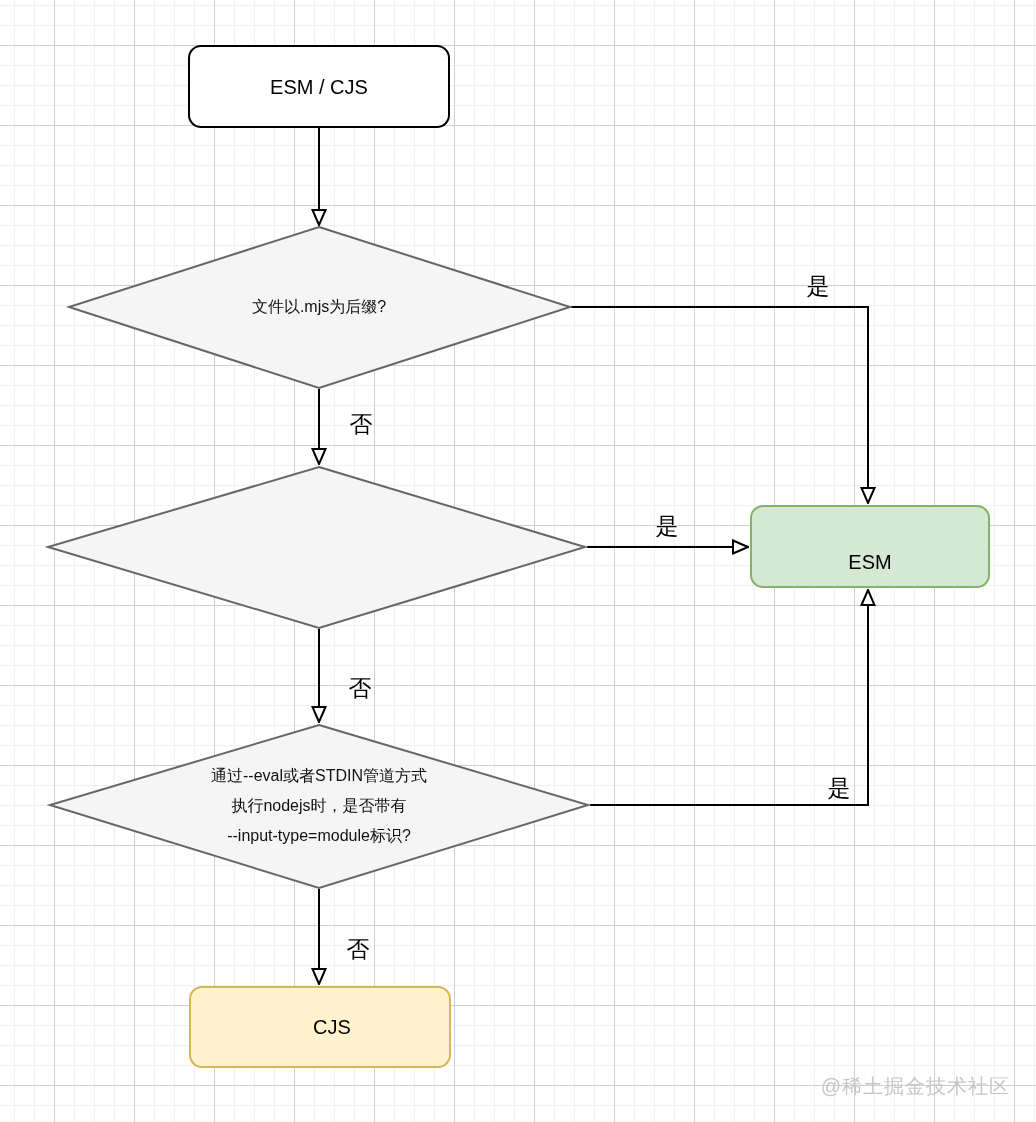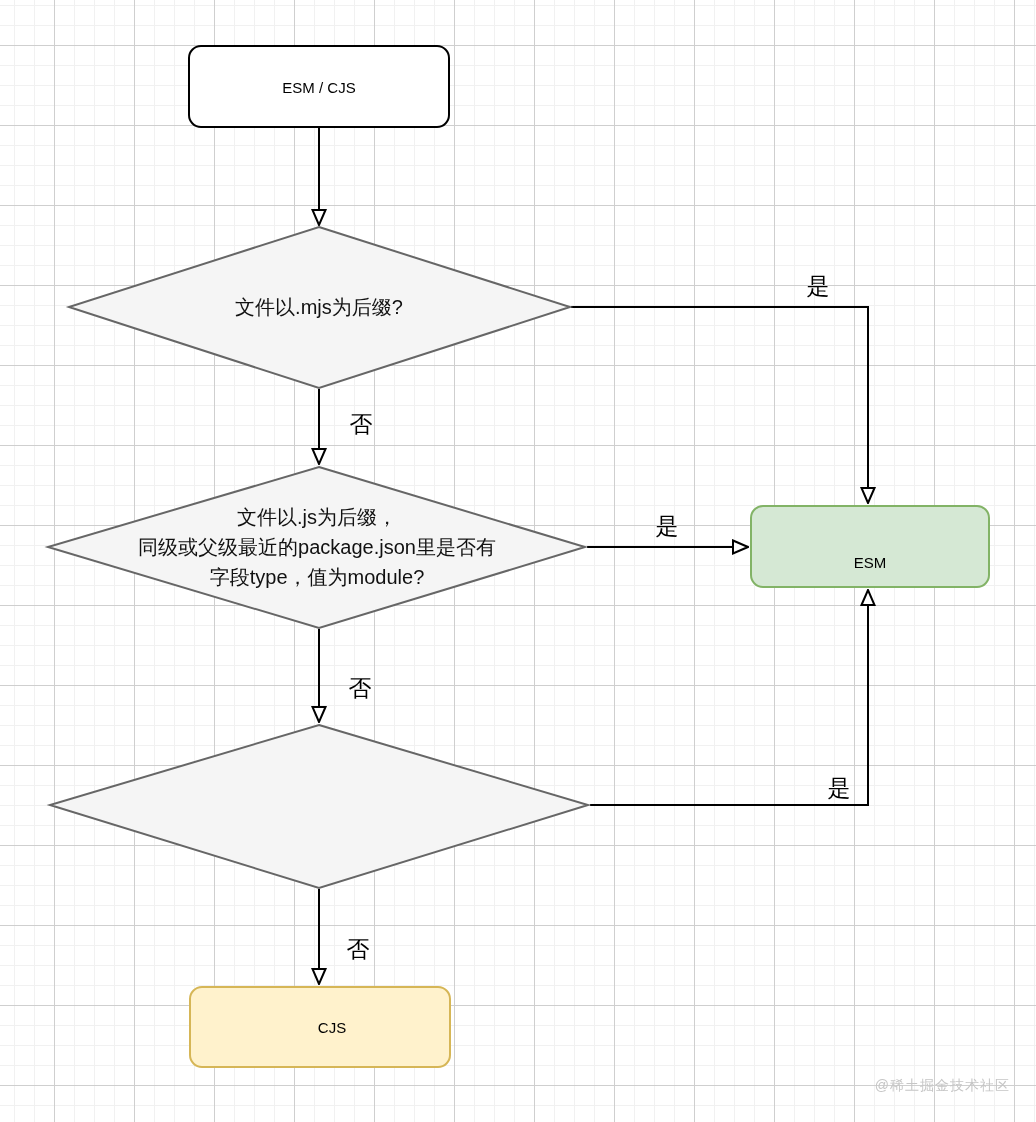--- a/index.html
+++ b/index.html
@@ -28,44 +28,44 @@
     left: 0; top: 0;
     width: 1036px;
     height: 1122px;
   }
   .node-label {
     position: absolute;
     transform: translate(-50%, -50%);
     text-align: center;
     white-space: pre-line;
     color: #111111;
-    font-size: 20px;
+    font-size: 16px;
     line-height: 30px;
   }
   .terminal-label {
     position: absolute;
     transform: translate(-50%, -50%);
     text-align: center;
     color: #000000;
-    font-size: 15px;
+    font-size: 20px;
   }
   .edge-label {
     position: absolute;
     transform: translate(-50%, -50%);
     color: #000000;
     font-size: 23px;
     line-height: 23px;
   }
   .watermark {
     position: absolute;
     right: 26px;
     top: 1086px;
     transform: translateY(-50%);
     color: #c6c6c6;
-    font-size: 14px;
+    font-size: 20px;
     letter-spacing: 1px;
   }
 </style>
 </head>
 <body>
 
 <div id="canvas">
 
   <svg id="shapes" viewBox="0 0 1036 1122" xmlns="http://www.w3.org/2000/svg">
     <defs>
@@ -91,24 +91,24 @@
     <polygon points="319,725 588,805 319,888 50,805" stroke-width="2" fill="#f5f5f5" stroke="#666666"></polygon>
 
     <rect x="751" y="506" width="238" height="81" rx="12" ry="12" stroke-width="2" fill="#d5e8d4" stroke="#82b366"></rect>
     <rect x="190" y="987" width="260" height="80" rx="12" ry="12" stroke-width="2" fill="#fff2cc" stroke="#d6b656"></rect>
   </svg>
 
   <div class="terminal-label" style="left:319px; top:87px;">ESM / CJS</div>
 
   <div class="node-label" style="left:319px; top:307px;">文件以.mjs为后缀?</div>
 
-  <div class="node-label" style="left:317px; top:547px; width:520px;">文件以.js为后缀，
-同级或父级最近的package.json里是否有
-字段type，值为module?</div>
 
+  <div class="node-label" style="left:319px; top:806px; width:520px;">通过--eval或者STDIN管道方式
+执行nodejs时，是否带有
+--input-type=module标识?</div>
 
   <div class="terminal-label" style="left:870px; top:546px;margin-top:16px;">ESM</div>
 
   <div class="terminal-label" style="left:332px; top:1027px;">CJS</div>
 
   <div class="edge-label" style="left:818px; top:286px;">是</div>
   <div class="edge-label" style="left:667px; top:526px;">是</div>
   <div class="edge-label" style="left:839px; top:788px;">是</div>
   <div class="edge-label" style="left:361px; top:424px;">否</div>
   <div class="edge-label" style="left:360px; top:688px;">否</div>

